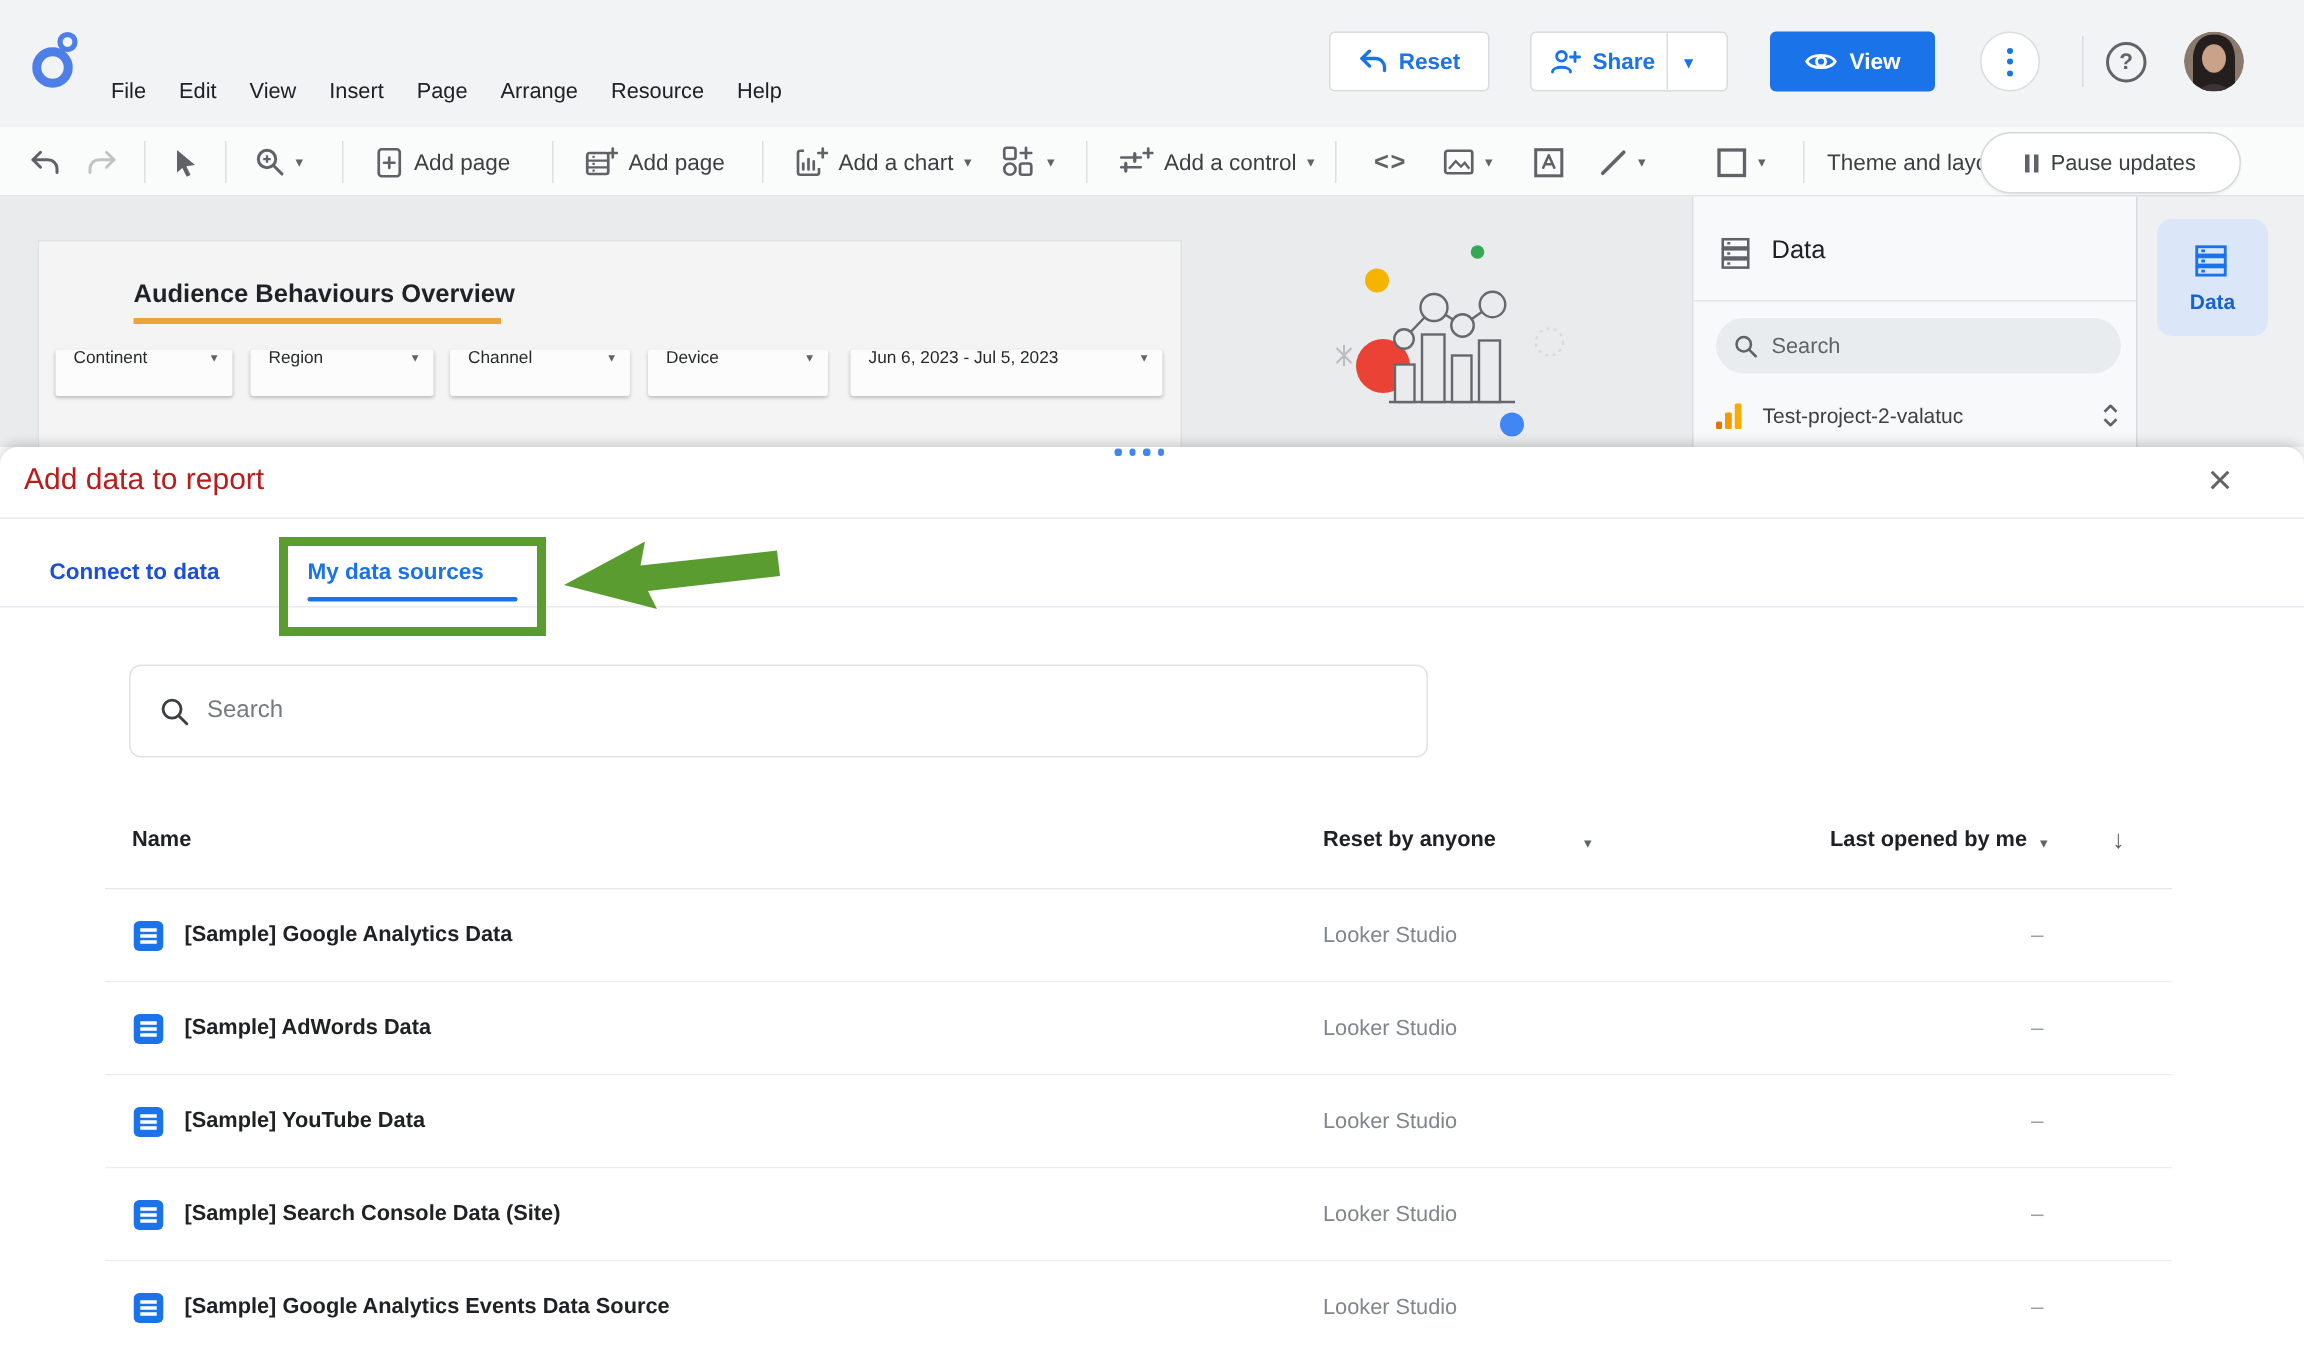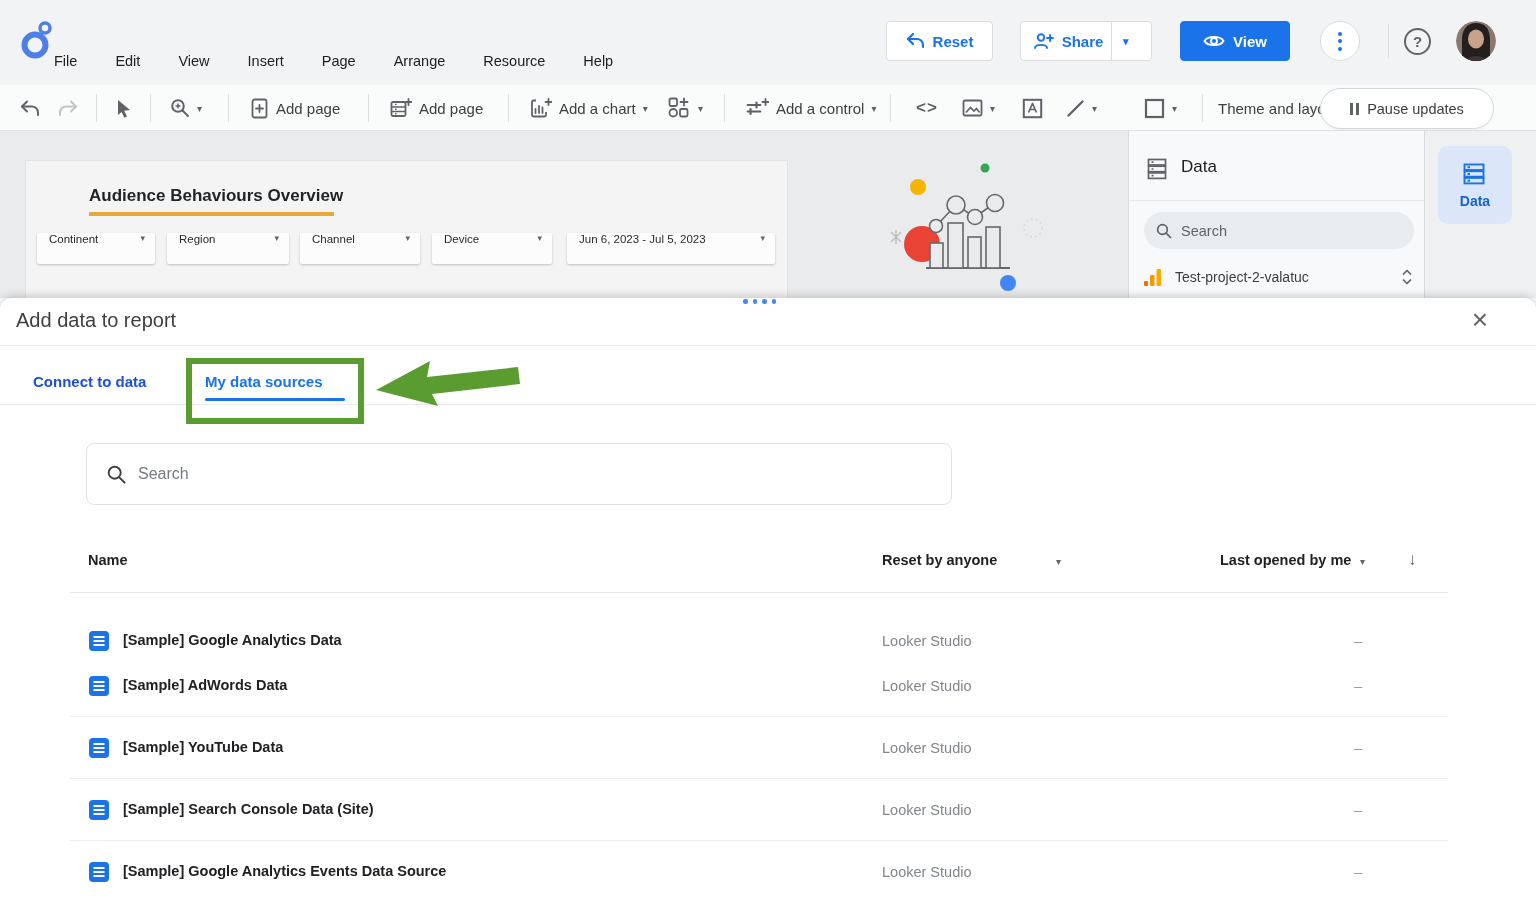--- a/index.html
+++ b/index.html
@@ -3,21 +3,21 @@
 <meta charset="utf-8">
 <style>
   * { margin:0; padding:0; box-sizing:border-box; }
   body { font-family:"Liberation Sans", sans-serif; background:#fff; }
   .page { position:relative; width:1536px; height:898px; overflow:hidden; background:#fff; }
   .abs { position:absolute; }
 
   
   .app-header { position:absolute; left:0; top:0; width:1536px; height:85px; background:#f1f3f4; }
   .app-title { position:absolute; left:64px; top:15px; font-size:25px; color:#46494d; letter-spacing:.2px; }
-  .menubar { position:absolute; left:54px; top:53px; display:flex; gap:38px; font-size:14.5px; color:#202124; }
+  .menubar { position:absolute; left:74px; top:53px; display:flex; gap:22px; font-size:14.5px; color:#202124; }
   .menubar span { cursor:default; }
   .hbtn { position:absolute; top:21px; height:40px; display:flex; align-items:center; justify-content:center; gap:8px;
           border:1px solid #dadce0; border-radius:4px; background:#fff; color:#1a73e8; font-size:15px; font-weight:bold; cursor:pointer; }
   .hbtn.filled { background:#1a73e8; color:#fff; border-color:#1a73e8; }
   .share-caret { width:28px; height:100%; display:flex; align-items:center; justify-content:center; border-left:1px solid #dadce0; color:#1a73e8; font-size:11px; }
   .kebab { position:absolute; left:1320px; top:21px; width:40px; height:40px; border:1px solid #dadce0; border-radius:50%;
            display:flex; flex-direction:column; align-items:center; justify-content:center; gap:3.5px; cursor:pointer; background:#fff; }
   .kebab i { width:4px; height:4px; border-radius:50%; background:#1a73e8; }
   .hdr-vsep { position:absolute; left:1388px; top:24px; width:1px; height:34px; background:#dadce0; }
   .help-btn { position:absolute; left:1404px; top:28px; width:27px; height:27px; border:2px solid #60646a; border-radius:50%;
@@ -59,21 +59,21 @@
   .rail { position:absolute; left:1424px; top:0; width:112px; height:167px; background:#eef0f1; border-left:1px solid #d8dbdd; }
   .rail-tab { position:absolute; left:13px; width:74px; height:78px; background:#dbe6f9; border-radius:10px;
               display:flex; flex-direction:column; align-items:center; justify-content:center; gap:7px; cursor:pointer;
               color:#1765cc; font-size:14px; font-weight:bold; }
 
   
   .modal { position:absolute; left:0; top:298px; width:1536px; height:600px; background:#fff; z-index:5;
            border-radius:12px 12px 0 0; box-shadow:0 -2px 8px rgba(0,0,0,.18); }
   .modal-handle { position:absolute; left:743px; top:1px; display:flex; gap:5px; cursor:grab; }
   .modal-handle i { width:4.5px; height:4.5px; border-radius:50%; background:#4285f4; }
-  .modal-title { position:absolute; left:16px; top:11px; font-size:20px; color:#404040; }
+  .modal-title { position:absolute; left:16px; top:11px; font-size:20px; color:#b91c1c; }
   .modal-close { position:absolute; left:1462px; top:4px; font-size:28px; color:#606469; cursor:pointer; width:36px; height:36px;
                  display:flex; align-items:center; justify-content:center; }
   .m-div1 { position:absolute; left:0; top:47px; width:1536px; height:1px; background:#e8eaed; }
   .m-div2 { position:absolute; left:0; top:106px; width:1536px; height:1px; background:#e8eaed; }
   .mtab { position:absolute; top:75px; font-size:15px; font-weight:bold; cursor:pointer; }
   .mtab.inactive { left:33px; color:#1d4ed8; }
   .mtab.active { left:205px; color:#1a73e8; }
   .mtab-underline { position:absolute; left:205px; top:100px; width:140px; height:3px; background:#1a73e8; border-radius:2px; }
   .anno-box { position:absolute; left:186px; top:60px; width:178px; height:66px; border:6px solid #5b9c31; z-index:20; pointer-events:none; }
   .anno-arrow { position:absolute; left:372px; top:56px; z-index:20; pointer-events:none; }
@@ -393,21 +393,21 @@
     </div>
 
     <div class="col-hdr" style="left:88px">Name</div>
     <div class="col-hdr" style="left:882px">Reset by anyone</div>
     <div class="col-caret" style="left:1056px">▾</div>
     <div class="col-hdr" style="left:1220px">Last opened by me</div>
     <div class="col-caret" style="left:1360px">▾</div>
     <div class="sort-arrow">↓</div>
     <div class="hdr-rule"></div>
 
-    <div class="tbl-row" style="top:312px">
+    <div class="tbl-row" style="top:295px">
       <svg class="row-icon" width="20" height="20" viewBox="0 0 20 20">
         <rect x="0" y="0" width="20" height="20" rx="4" fill="#1a73e8"></rect>
         <path d="M4.5 6 h11 M4.5 10 h11 M4.5 14 h11" stroke="#fff" stroke-width="2.2"></path>
       </svg>
       <span class="row-name">[Sample] Google Analytics Data</span>
       <span class="row-owner">Looker Studio</span>
       <span class="row-dash">–</span>
     </div>
     <div class="tbl-row" style="top:357px">
       <svg class="row-icon" width="20" height="20" viewBox="0 0 20 20">

